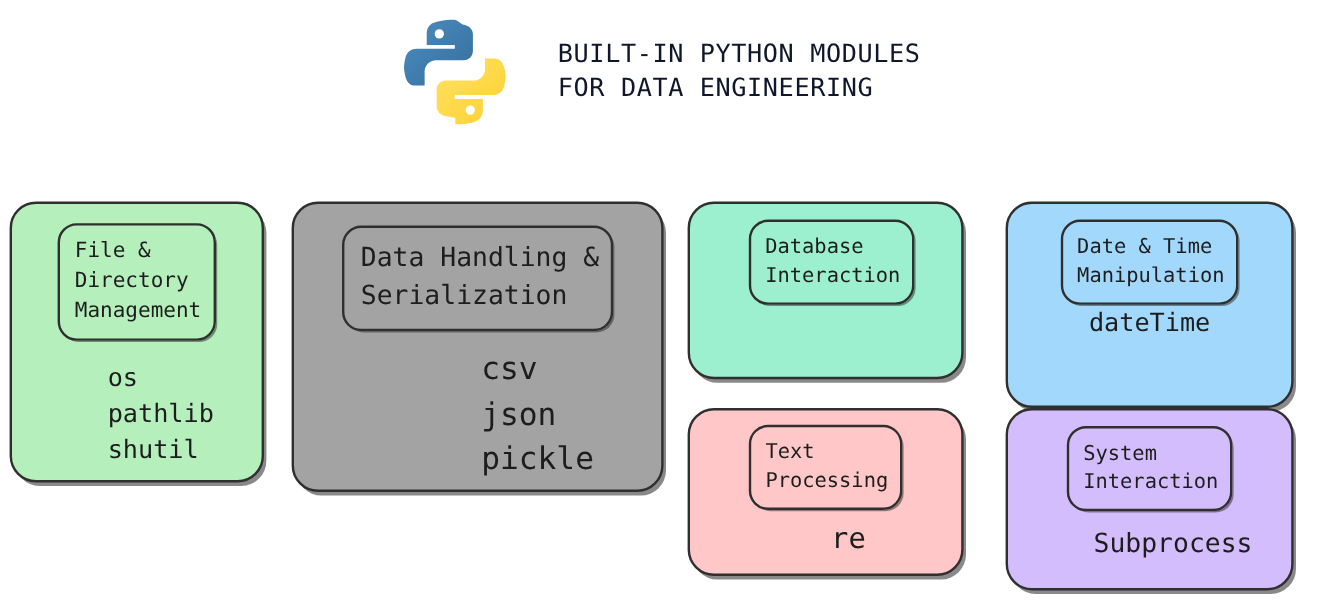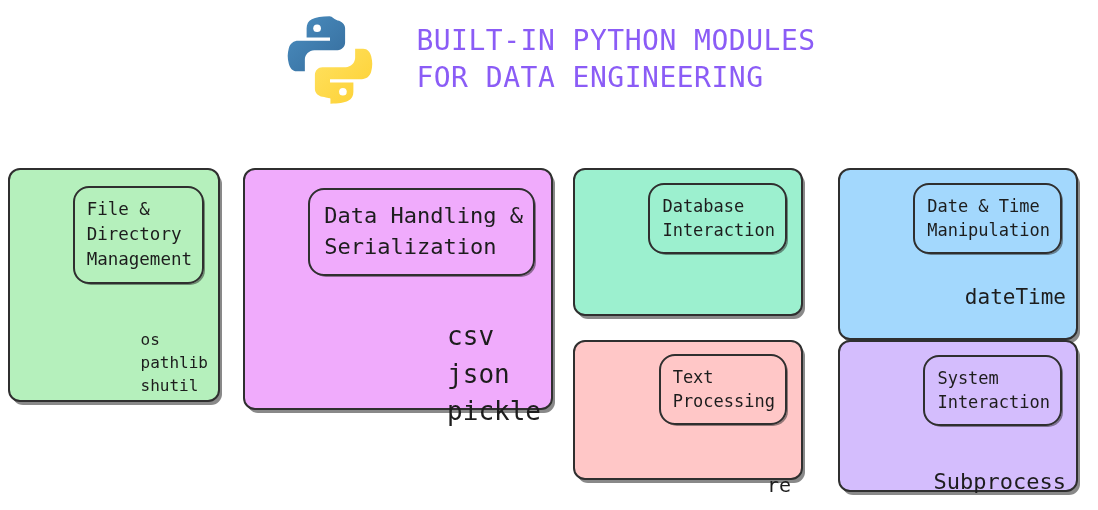--- a/index.html
+++ b/index.html
@@ -32,44 +32,43 @@
     height: 96px;
     position: relative;
     flex: 0 0 auto;
     margin-right: 38px;
   }
   #title-block {
     flex: 0 0 auto;
     line-height: 1.32;
   }
   .title-line {
-    font-size: 28px;
+    font-size: 21px;
     letter-spacing: 0.5px;
-    color: #8b5cf6;
+    color: #0f172a;
     white-space: pre;
   }
 
   
   #board {
     position: absolute;
     left: 0;
     top: 0;
     width: 1098px;
     height: 510px;
   }
   .card {
     position: absolute;
     border: 2.2px solid #2f2f2f;
-    border-radius: 12px;
+    border-radius: 22px;
     box-sizing: border-box;
     box-shadow: 3px 4px 0 -1px rgba(40,40,40,0.55);
     display: flex;
     flex-direction: column;
-    align-items: flex-end;
-    gap: 28px;
+    align-items: center;
   }
   .card-head {
     border: 2px solid #2f2f2f;
     border-radius: 16px;
     box-sizing: border-box;
     margin: 14px 14px 0 14px;
     padding: 9px 10px 10px 12px;
     line-height: 1.42;
     white-space: pre-line;
     box-shadow: 2px 2px 0 -1px rgba(40,40,40,0.5);
@@ -79,25 +78,25 @@
     line-height: 1.44;
     white-space: pre-line;
   }
 
   
   #card-file {
     left: 8px; top: 168px; width: 212px; height: 234px;
     background: #b5f0bc;
   }
   #card-file .card-head { font-size: 17.5px; margin-top: 16px; }
-  #card-file .card-items { font-size: 16px; text-align: left; padding-left: 50px; padding-top: 16px; }
+  #card-file .card-items { font-size: 21px; text-align: left; padding-left: 50px; padding-top: 16px; }
 
   #card-data {
     left: 243px; top: 168px; width: 310px; height: 242px;
-    background: #f0abfc;
+    background: #a3a3a3;
   }
   #card-data .card-head { font-size: 22px; margin: 18px 16px 0 16px; padding: 10px 10px 12px 14px; }
   #card-data .card-items { font-size: 26px; text-align: left; padding-left: 110px; padding-top: 14px; }
 
   #card-db {
     left: 573px; top: 168px; width: 230px; height: 148px;
     background: #9cf0cf;
     padding-left: 10px;
   }
   #card-db .card-head { font-size: 17px; margin: 13px 14px 0 14px; }
@@ -108,21 +107,21 @@
     background: #a3d8fd;
   }
   #card-date .card-head { font-size: 17px; margin: 13px 14px 0 14px; }
   #card-date .card-items { font-size: 21px; text-align: center; padding-top: 0; }
 
   #card-text {
     left: 573px; top: 340px; width: 230px; height: 140px;
     background: #ffc7c7;
   }
   #card-text .card-head { font-size: 17px; margin: 12px 14px 0 14px; }
-  #card-text .card-items { font-size: 20px; text-align: center; padding-top: 18px; margin-left: 38px; }
+  #card-text .card-items { font-size: 24px; text-align: center; padding-top: 7px; margin-left: 38px; }
 
   #card-sys {
     left: 838px; top: 340px; width: 240px; height: 152px;
     background: #d4bdfd;
   }
   #card-sys .card-head { font-size: 17px; margin: 13px 14px 0 14px; }
   #card-sys .card-items { font-size: 22px; text-align: center; padding-top: 12px; margin-left: 39px; }
 </style>
 </head>
 <body>

